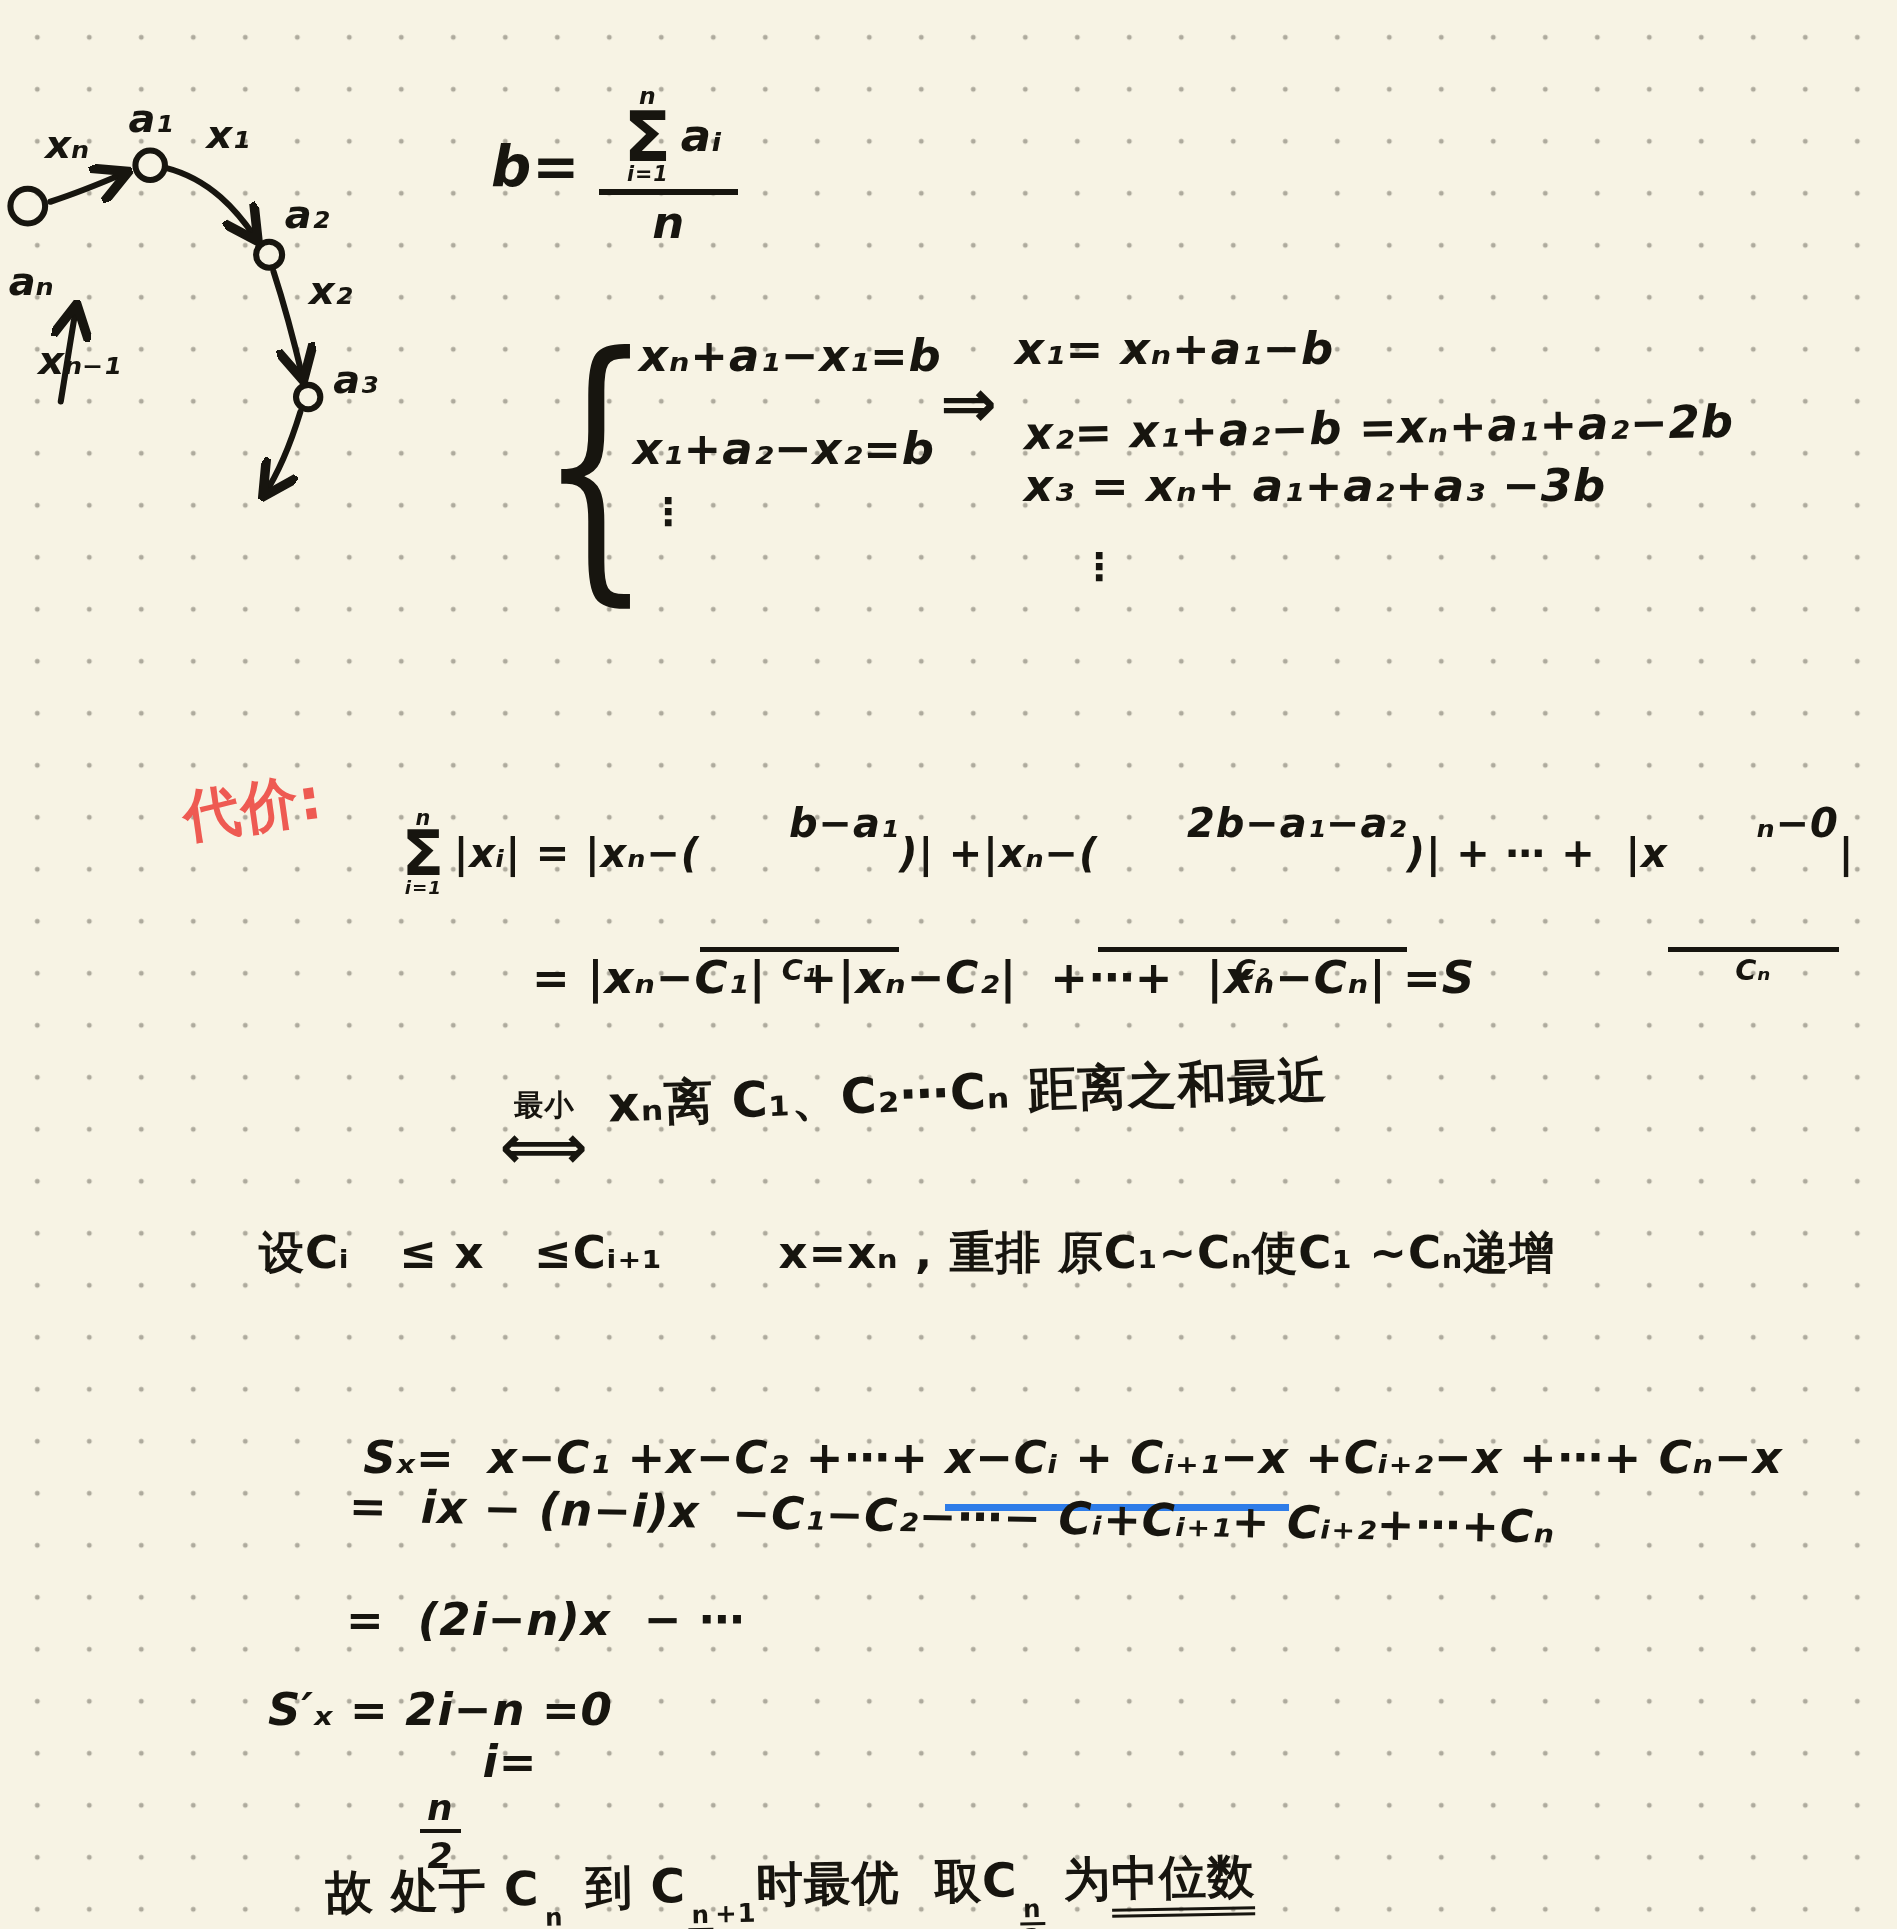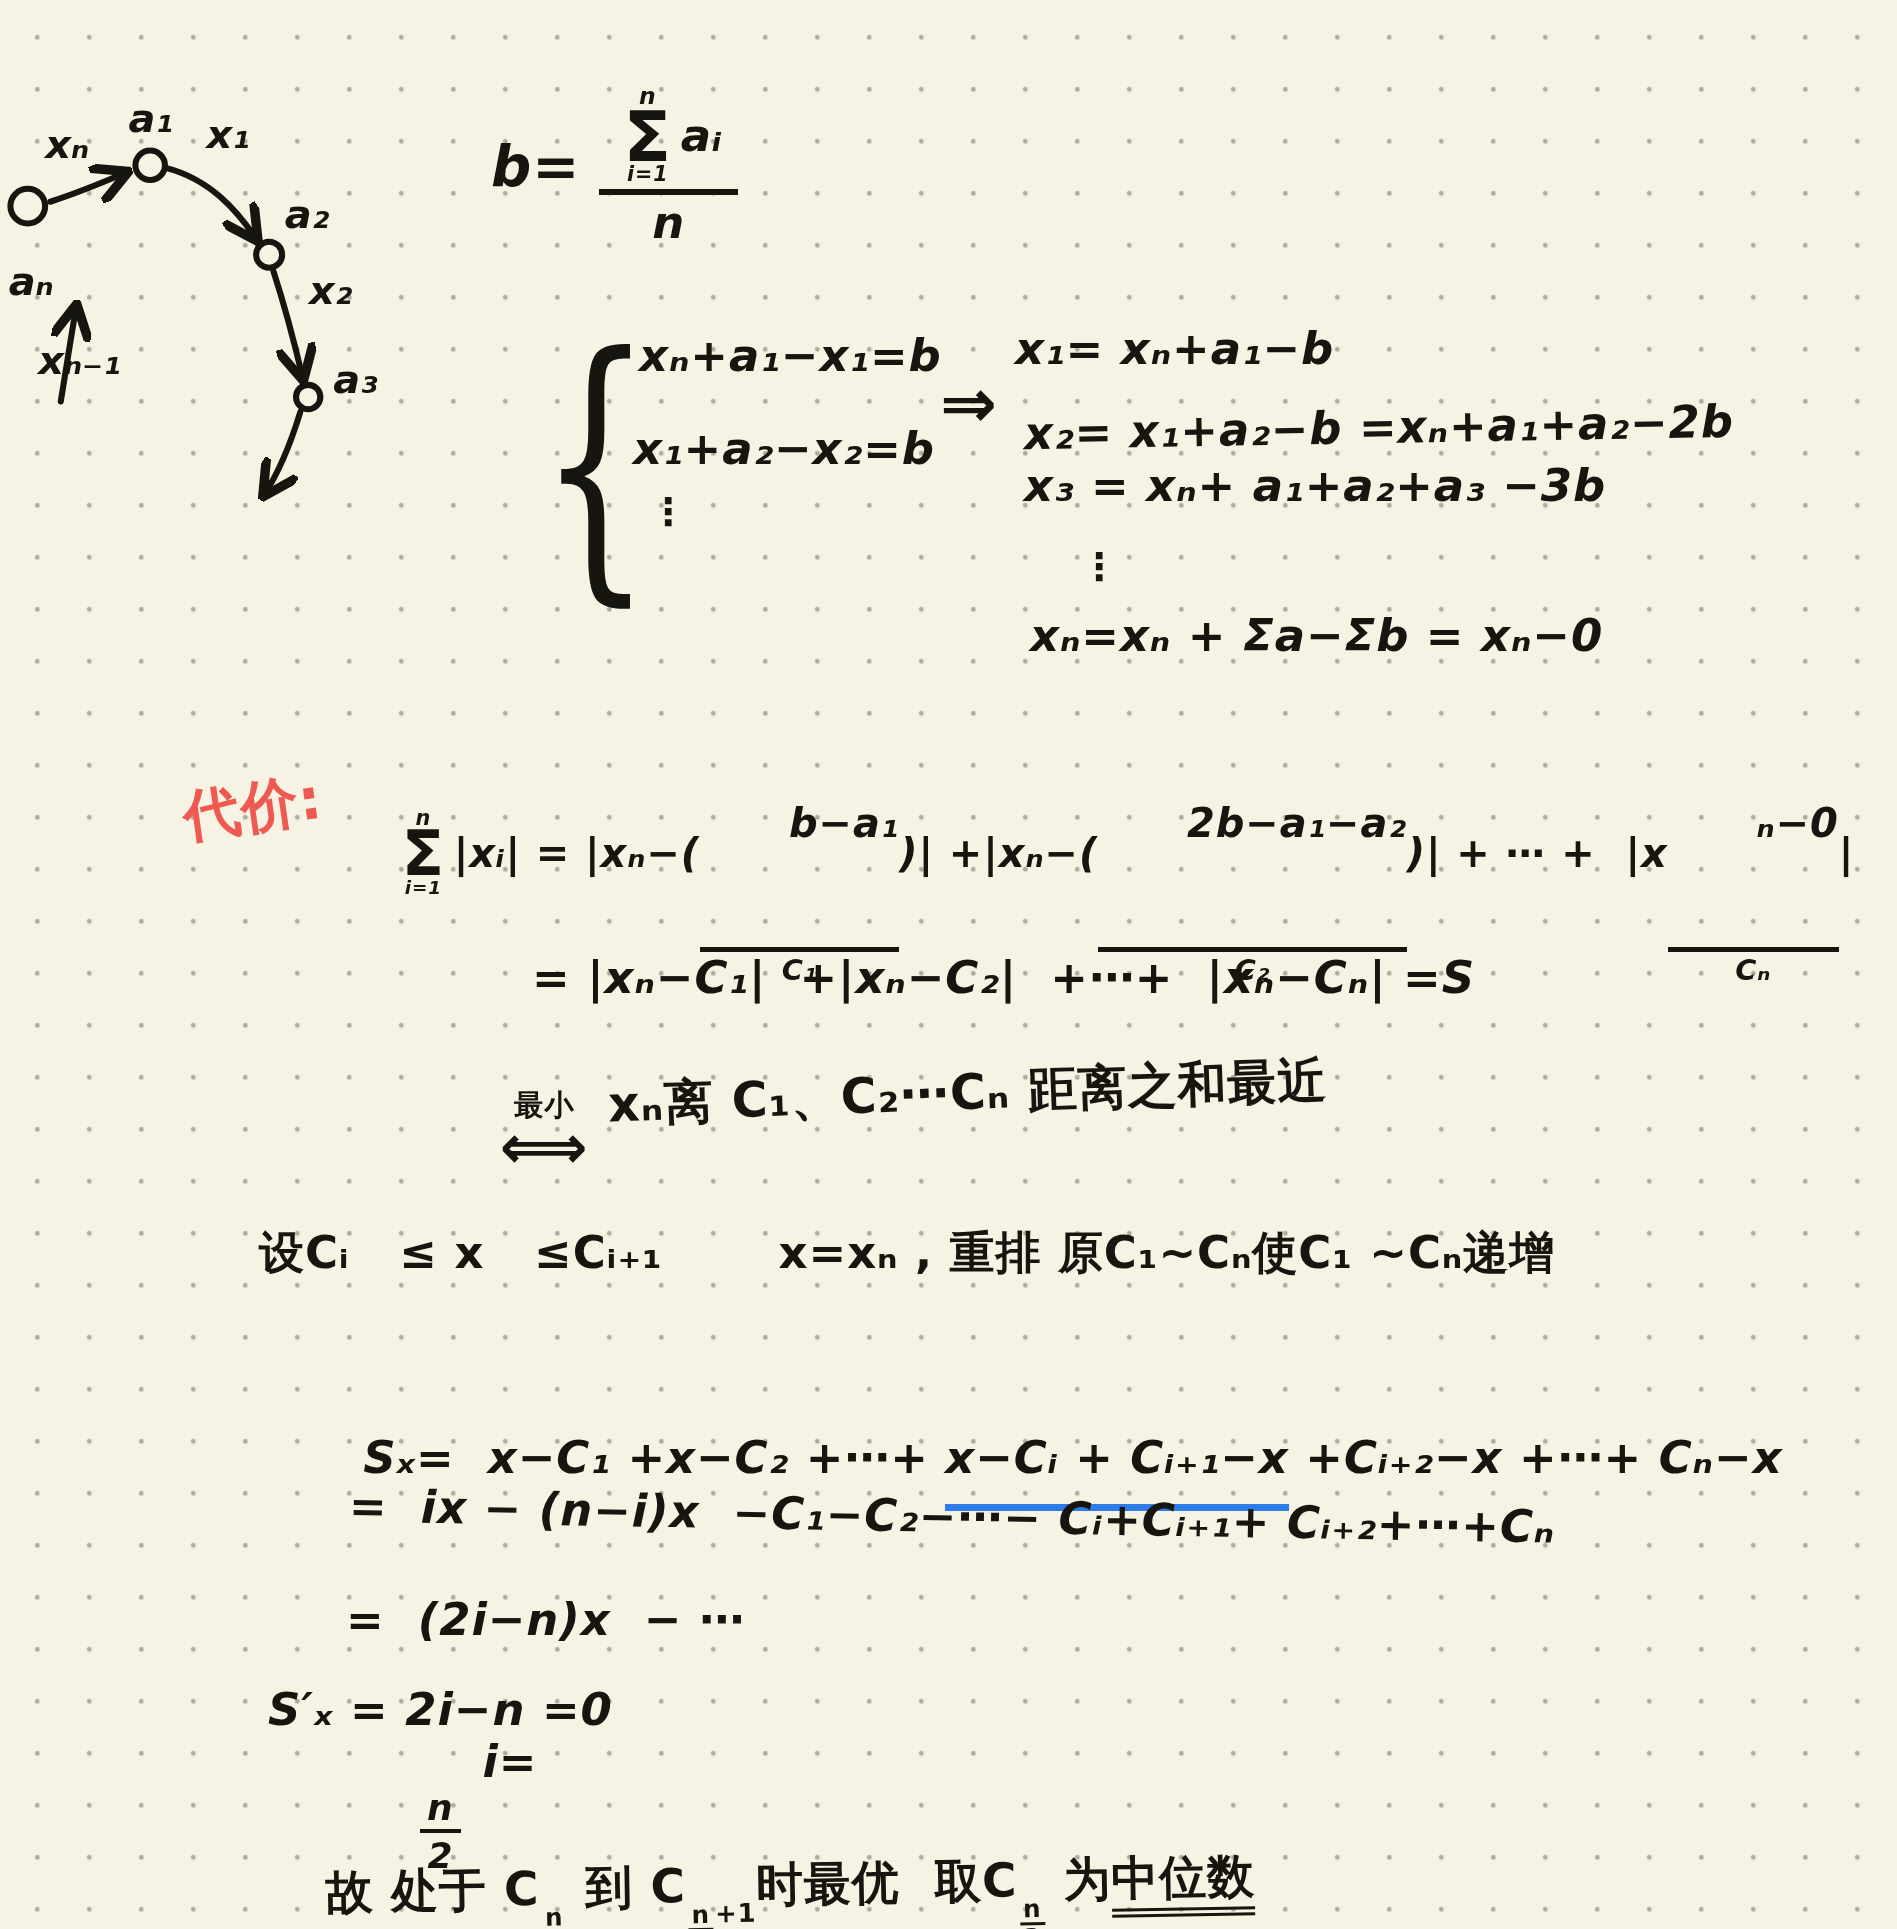--- a/index.html
+++ b/index.html
@@ -108,21 +108,20 @@
   <div class="line math" style="left:639px;top:330px;">xₙ+a₁−x₁=b</div>
   <div class="line math" style="left:633px;top:423px;">x₁+a₂−x₂=b</div>
   <div class="line vdots" style="left:649px;top:491px;font-size:38px;">⋮</div>
 
   <div class="line" style="left:940px;top:365px;font-size:68px;">⇒</div>
 
   <div class="line math" style="left:1015px;top:323px;">x₁= xₙ+a₁−b</div>
   <div class="line math" style="left:1024px;top:402px;transform:rotate(-1deg);">x₂= x₁+a₂−b =xₙ+a₁+a₂−2b</div>
   <div class="line math" style="left:1024px;top:460px;">x₃ = xₙ+ a₁+a₂+a₃ −3b</div>
   <div class="line vdots" style="left:1080px;top:546px;font-size:38px;">⋮</div>
-  <div class="line math" style="left:1030px;top:610px;">xₙ=xₙ + Σa−Σb = xₙ−0</div>
 
   <div class="line red" style="left:183px;top:775px;font-size:57px;transform:rotate(-8deg);">代价:</div>
 
   <div class="line math flex" style="left:393px;top:754px;font-size:40px;">
     <span class="sum">
       <span class="top">n</span>
       <span class="sym">Σ</span>
       <span class="bot">i=1</span>
     </span>
     <span>|xᵢ| = |xₙ−(</span>

